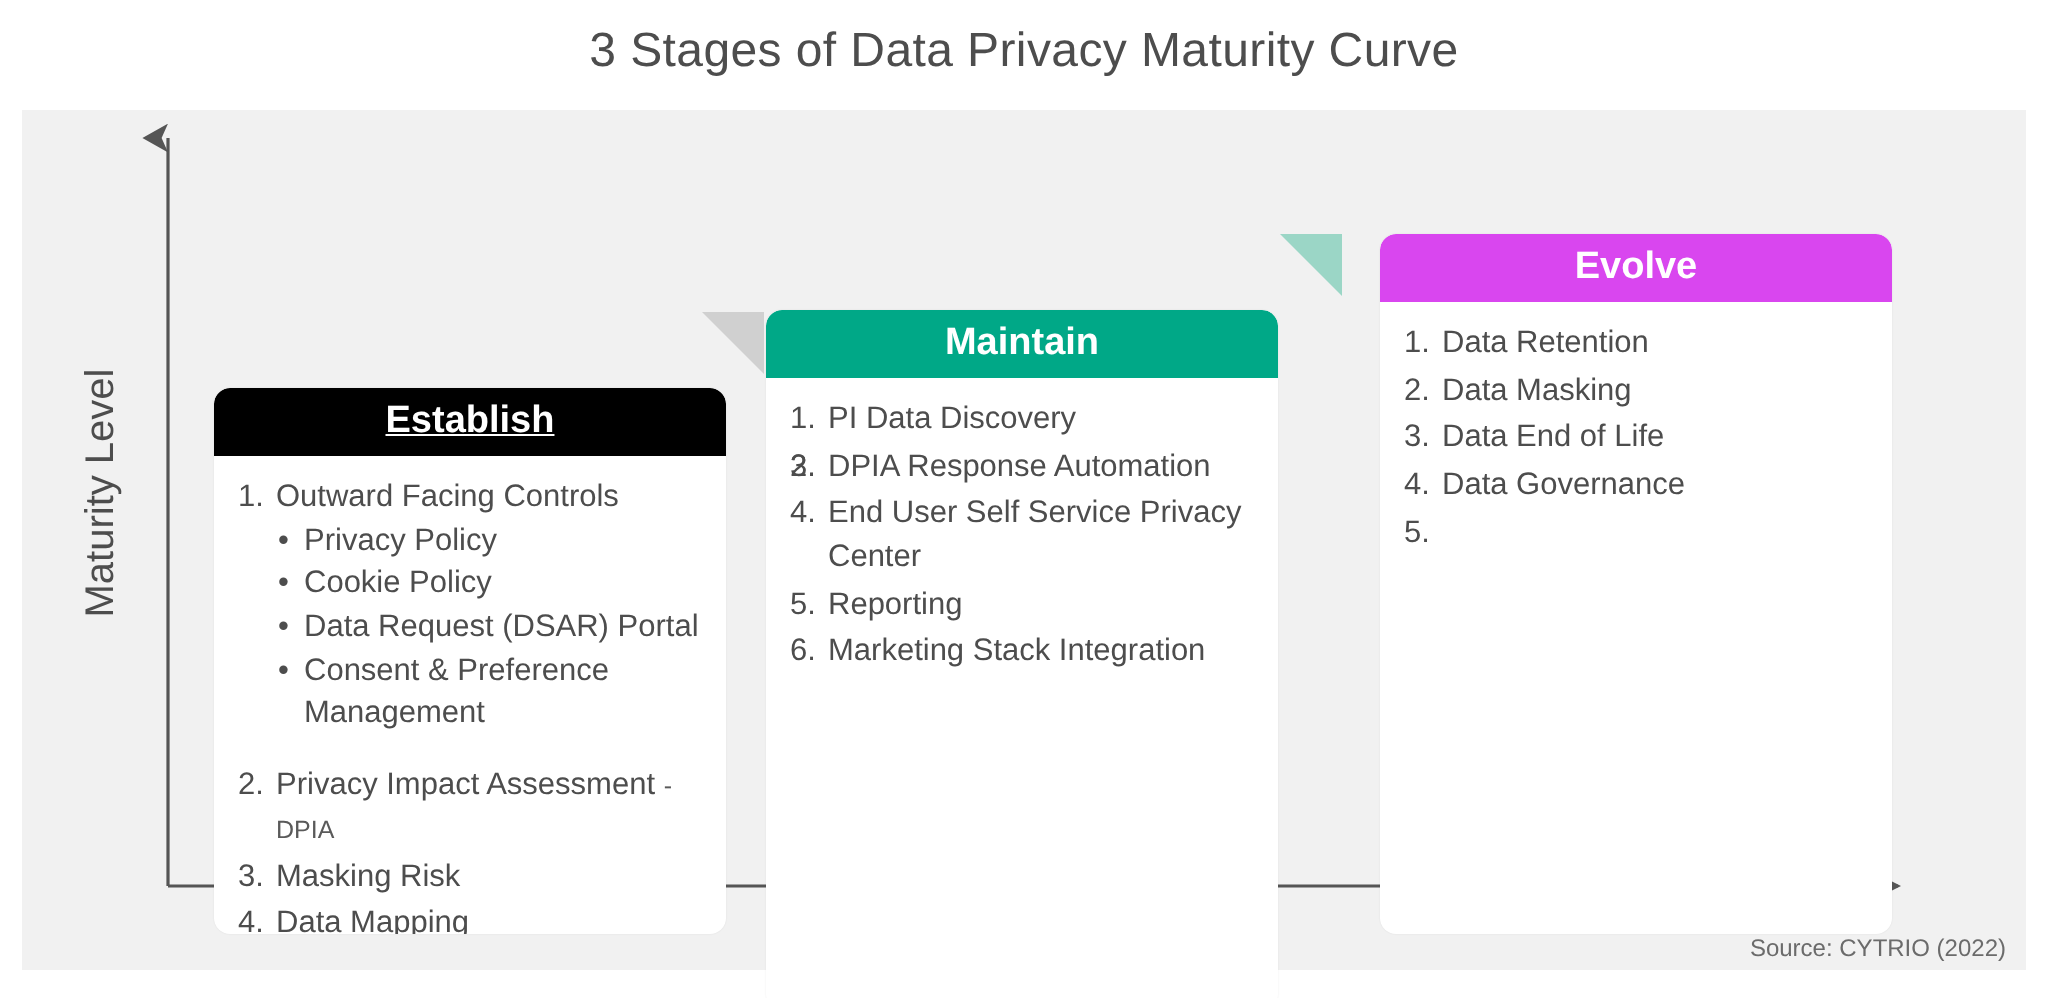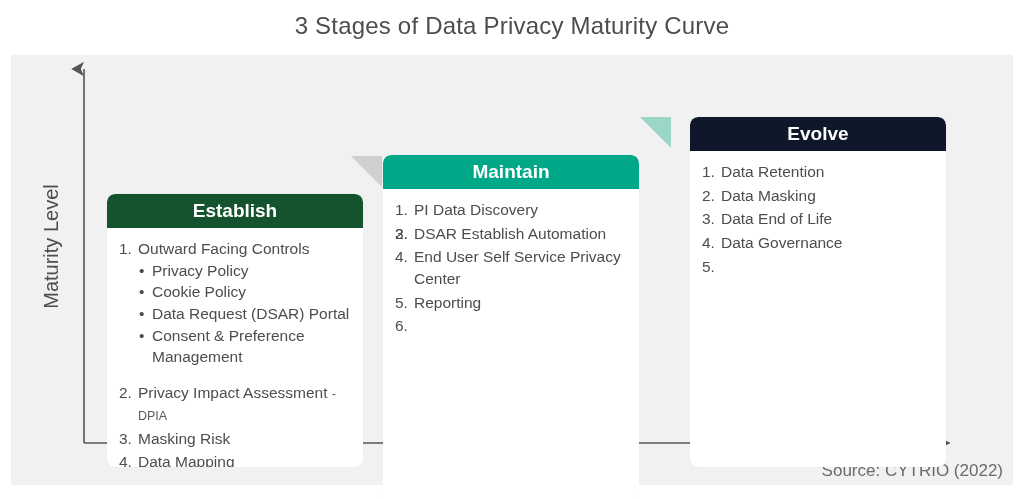--- a/index.html
+++ b/index.html
@@ -68,21 +68,21 @@
     width: 1002px;
     text-align: center;
     font-size: 20px;
     color: #4d4d4d;
   }
 
   .source {
     position: absolute;
     right: 10px;
     bottom: 4px;
-    font-size: 17px;
+    font-size: 12px;
     color: #6b6b6b;
   }
 
   
   .card {
     position: absolute;
     background: #ffffff;
     border-radius: 8px;
     overflow: hidden;
     box-shadow: 0 0 1px rgba(0,0,0,0.08);
@@ -182,21 +182,21 @@
   </svg>
 
   <div class="y-axis-label">Maturity Level</div>
   <div class="x-axis-label">Time</div>
   <div class="source">Source: CYTRIO (2022)</div>
 
   <div class="fold" id="fold-establish"></div>
   <div class="fold" id="fold-maintain"></div>
 
   <div class="card" id="card-establish">
-    <div class="card-header" style="background:#14532d;">Establish</div>
+    <div class="card-header" style="background:#000000;text-decoration:underline;">Establish</div>
     <div class="card-body">
       <ol class="items">
         <li>
           <span class="num">1.</span>
           <span>Outward Facing Controls</span>
           <ul class="subitems">
             <li><span>Privacy Policy</span></li>
             <li><span>Cookie Policy</span></li>
             <li><span>Data Request (DSAR) Portal</span></li>
             <li><span>Consent &amp; Preference Management</span></li>
@@ -230,39 +230,40 @@
       <ol class="items">
         <li>
           <span class="num">1.</span>
           <span>PI Data Discovery</span>
         </li>
         <li>
           <span class="num">2.</span>
         </li>
         <li>
           <span class="num">3.</span>
-          <span>DSAR Establish Automation</span>
+          <span>DPIA Response Automation</span>
         </li>
         <li>
           <span class="num">4.</span>
           <span>End User Self Service Privacy Center</span>
         </li>
         <li>
           <span class="num">5.</span>
           <span>Reporting</span>
         </li>
         <li>
           <span class="num">6.</span>
+          <span>Marketing Stack Integration</span>
         </li>
       </ol>
     </div>
   </div>
 
   <div class="card" id="card-evolve">
-    <div class="card-header" style="background:#0f172a;">Evolve</div>
+    <div class="card-header" style="background:#d946ef;">Evolve</div>
     <div class="card-body">
       <ol class="items">
         <li>
           <span class="num">1.</span>
           <span>Data Retention</span>
         </li>
         <li>
           <span class="num">2.</span>
           <span>Data Masking</span>
         </li>

